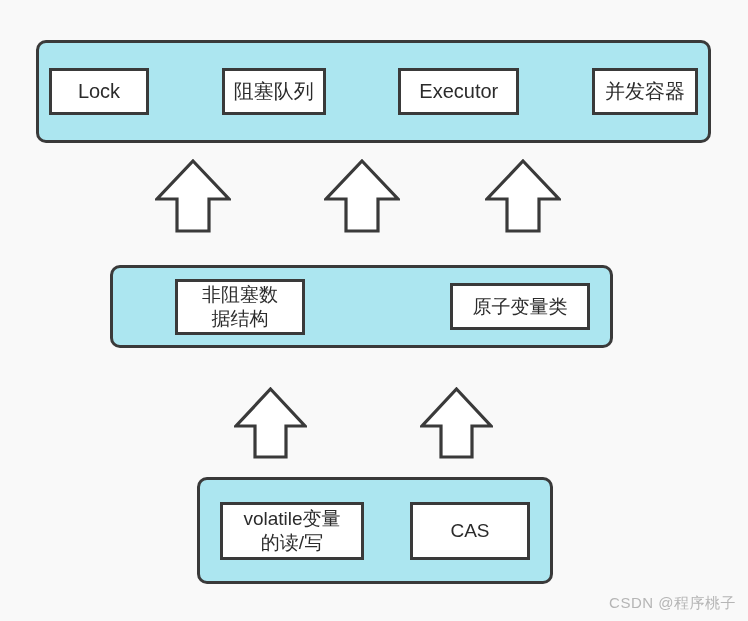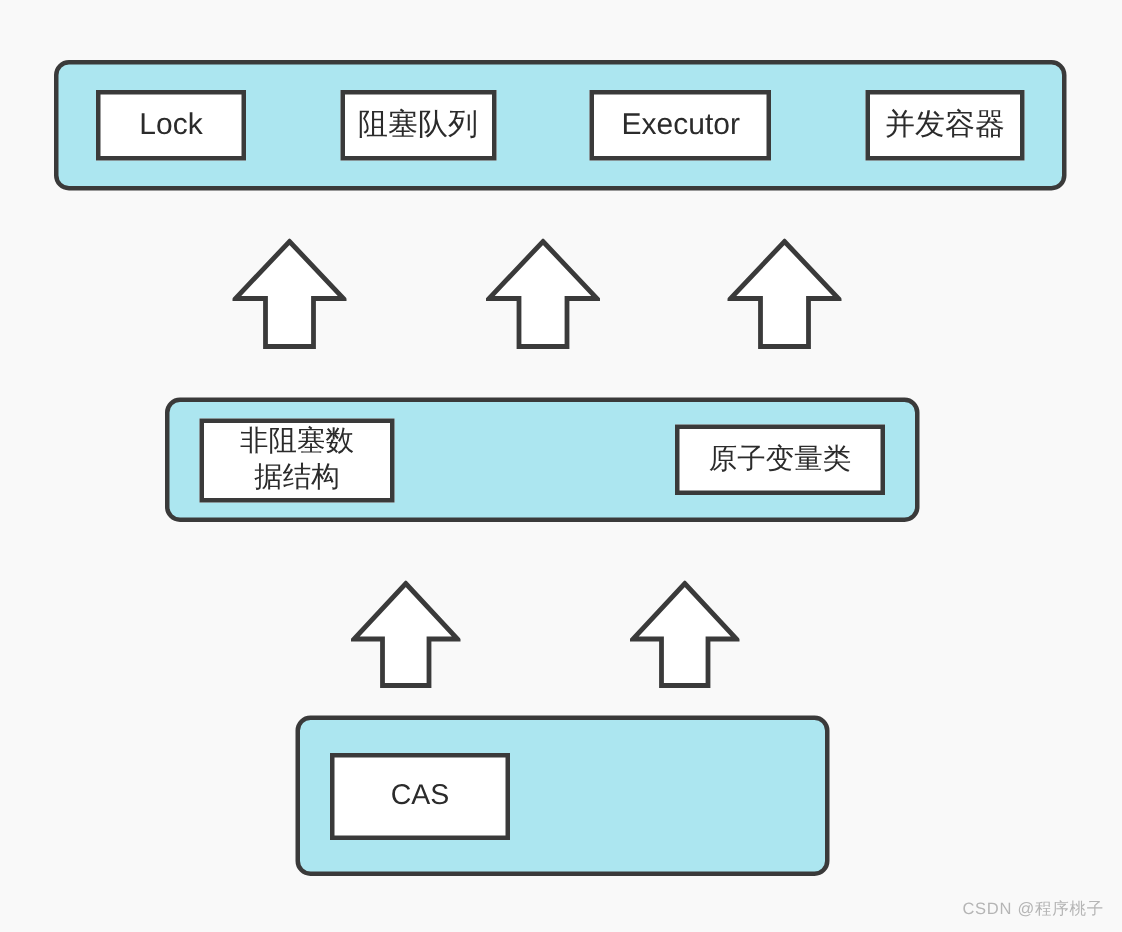--- a/index.html
+++ b/index.html
@@ -31,22 +31,22 @@
     box-sizing: border-box;
     display: flex;
     align-items: center;
     justify-content: space-between;
   }
 
   #layer-top {
     left: 36px;
     top: 40px;
     width: 675px;
-    height: 87px;
-    padding: 0 25px;
+    height: 103px;
+    padding: 0 10px;
   }
 
   #layer-mid {
     left: 110px;
     top: 265px;
     width: 503px;
     height: 83px;
     padding: 0 20px;
   }
 
@@ -81,21 +81,21 @@
   #node-sync      { width: 86px;  }
   #node-queue     { width: 104px; }
   #node-executor  { width: 121px; }
   #node-container { width: 106px; font-family: Liberation Serif, serif; }
 
   
   #layer-mid .node {
     font-size: 19px;
   }
   #node-aqs        { width: 131px; height: 47px; }
-  #node-nonblock   { width: 130px; height: 56px; font-size: 18px; }
+  #node-nonblock   { width: 130px; height: 56px; font-size: 18px; margin-left: 42px; }
   #node-atomic     { width: 140px; height: 47px; }
 
   
   #layer-bottom .node {
     font-size: 19px;
   }
   #node-volatile { width: 144px; height: 58px; font-size: 18px; }
   #node-cas      { width: 120px; height: 58px; }
 
   
@@ -113,21 +113,21 @@
 
   
   #arrow-4 { left: 234px; top: 387px; }
   #arrow-5 { left: 420px; top: 387px; }
 
   
   #watermark {
     position: absolute;
     right: 12px;
     bottom: 8px;
-    font-size: 11px;
+    font-size: 15px;
     color: #b5b5b5;
     letter-spacing: 0.5px;
     user-select: none;
   }
 </style>
 </head>
 <body>
 
 <div id="canvas">
 
@@ -165,18 +165,20 @@
       <polygon points="36.5,2 71,39 52,39 52,70 21,70 21,39 2,39" fill="#ffffff" stroke="#3A3A3A" stroke-width="3.2" stroke-linejoin="miter"></polygon>
     </svg>
   </div>
   <div class="arrow" id="arrow-5">
     <svg width="73" height="72" viewBox="0 0 73 72">
       <polygon points="36.5,2 71,39 52,39 52,70 21,70 21,39 2,39" fill="#ffffff" stroke="#3A3A3A" stroke-width="3.2" stroke-linejoin="miter"></polygon>
     </svg>
   </div>
 
   <div class="layer" id="layer-bottom">
+    <div class="node" id="node-volatile">volatile变量
+的读/写</div>
     <div class="node" id="node-cas">CAS</div>
   </div>
 
   <div id="watermark">CSDN @程序桃子</div>
 
 </div>
 
 </body></html>

